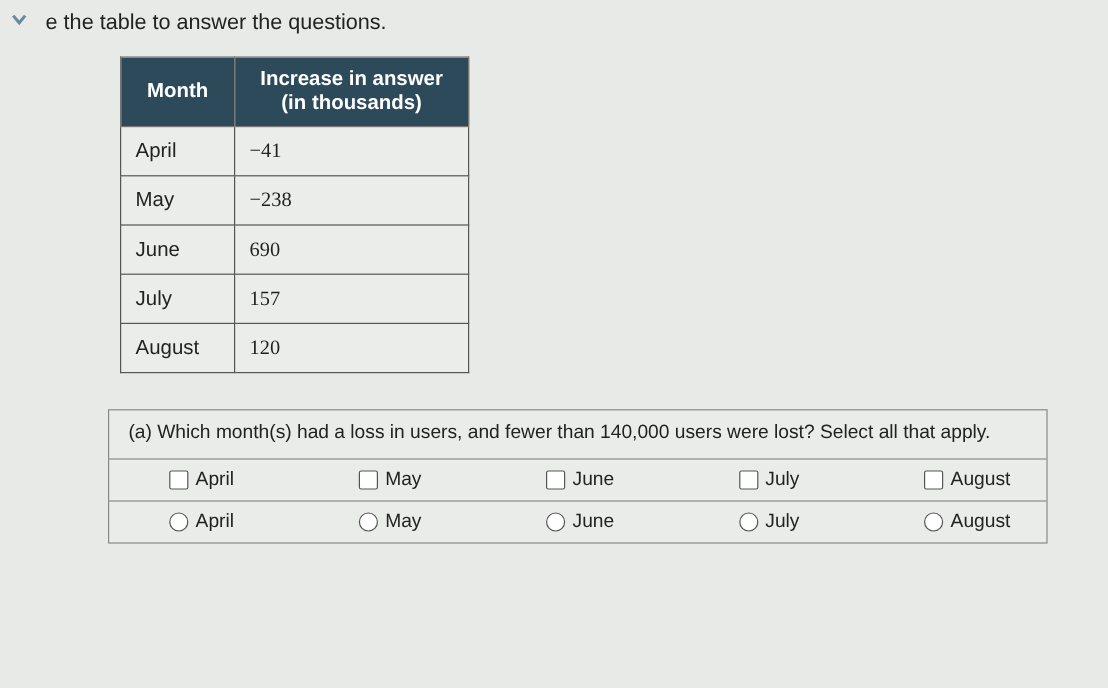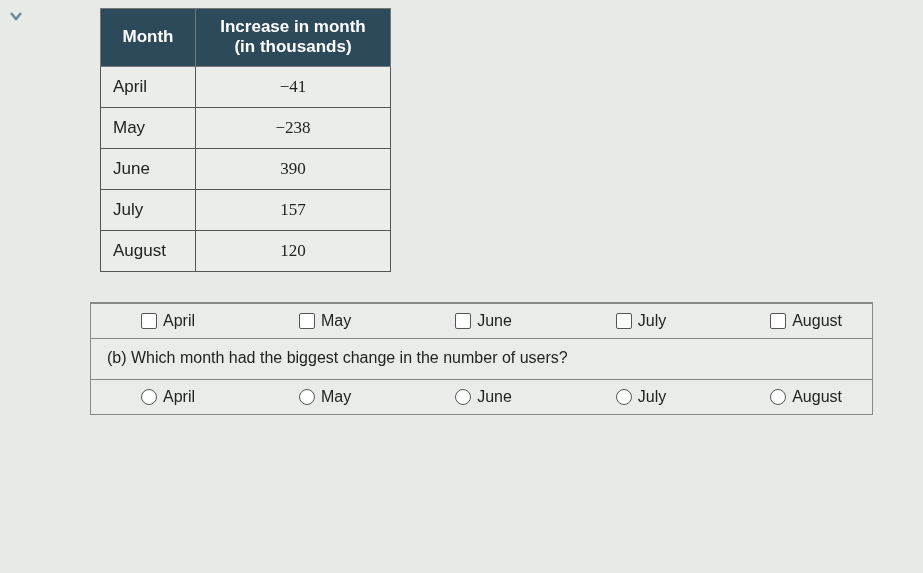--- a/index.html
+++ b/index.html
@@ -56,21 +56,20 @@
     border: 1px solid #555;
     padding: 10px 12px;
     font-size: 17px;
     background: rgba(255,255,255,0.15);
     color: #222;
   }
   .data-table td:first-child {
     text-align: left;
   }
   .data-table td:last-child {
-    text-align: center;
     font-family: Georgia, 'Times New Roman', serif;
   }
   .question-box {
     border: 1px solid #888;
     margin-left: 60px;
     margin-right: 20px;
     background: rgba(255,255,255,0.1);
   }
   .q-section {
     padding: 10px 16px;
@@ -117,58 +116,62 @@
 </head>
 <body>
 
 <div class="chevron">
   <svg width="20" height="20" viewBox="0 0 20 20">
       <path d="M5 7 L10 13 L15 7" fill="none" stroke="#6b8a9e" stroke-width="2.5"></path>
     </svg>
 </div>
 
 <div class="page">
+  <div class="instruction">e the table to answer the questions.</div>
 
   <table class="data-table">
     <thead>
       <tr>
         <th>Month</th>
         <th>
           <div class="sub-header">
-            <div>Increase in month</div>
+            <div>Increase in answer</div>
             <div>(in thousands)</div>
           </div>
         </th>
       </tr>
     </thead>
     <tbody>
       <tr>
         <td>April</td>
         <td>−41</td>
       </tr>
       <tr>
         <td>May</td>
         <td>−238</td>
       </tr>
       <tr>
         <td>June</td>
-        <td>390</td>
+        <td>690</td>
       </tr>
       <tr>
         <td>July</td>
         <td>157</td>
       </tr>
       <tr>
         <td>August</td>
         <td>120</td>
       </tr>
     </tbody>
   </table>
 
   <div class="question-box">
+    <div class="q-section">
+      <div class="q-text">(a) Which month(s) had a loss in users, and fewer than 140,000 users were lost? Select all that apply.</div>
+    </div>
     <div class="options-row">
       <div class="opt">
         <span class="checkbox"></span>
         <span>April</span>
       </div>
       <div class="opt">
         <span class="checkbox"></span>
         <span>May</span>
       </div>
       <div class="opt">
@@ -176,23 +179,20 @@
         <span>June</span>
       </div>
       <div class="opt">
         <span class="checkbox"></span>
         <span>July</span>
       </div>
       <div class="opt">
         <span class="checkbox"></span>
         <span>August</span>
       </div>
-    </div>
-    <div class="q-section" style="border-top:1px solid #888;">
-      <div class="q-text">(b) Which month had the biggest change in the number of users?</div>
     </div>
     <div class="options-row">
       <div class="opt">
         <span class="radio"></span>
         <span>April</span>
       </div>
       <div class="opt">
         <span class="radio"></span>
         <span>May</span>
       </div>

